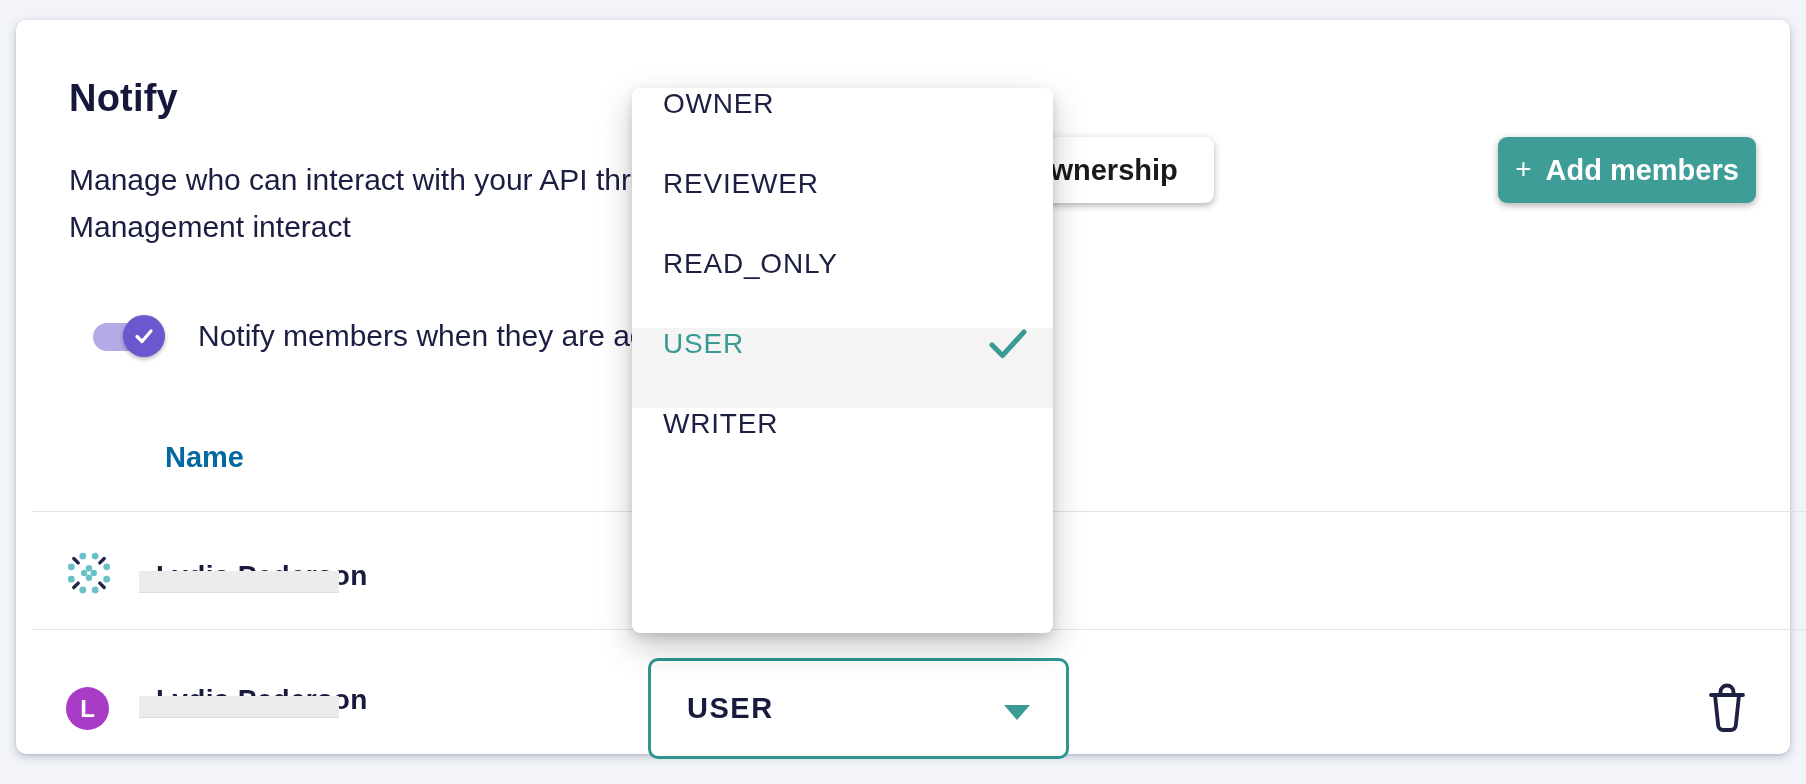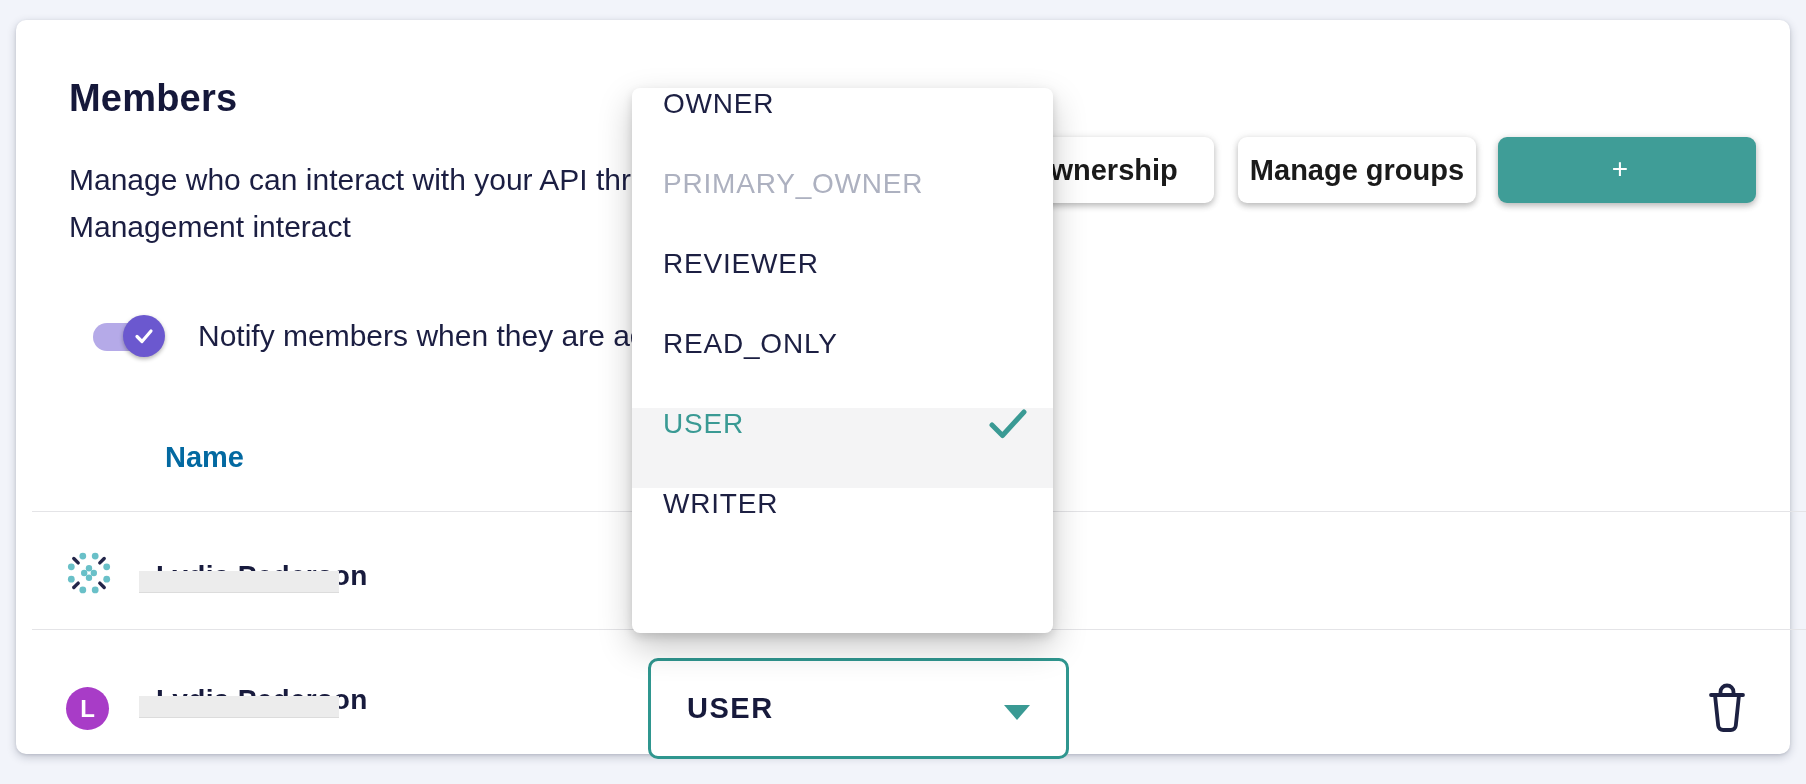--- a/index.html
+++ b/index.html
@@ -124,35 +124,33 @@
   }
   .role-option.disabled { color:#adb1c0; cursor:default; }
   .role-option.selected { background:#f4f4f5; color:#3a9a94; }
   .role-option .spacer { flex:1; }
 </style>
 </head>
 <body>
 
 <div class="card">
 
-  <div class="page-title">Members</div>
+  <div class="page-title">Notify</div>
 
   <div class="subtitle">
     <div>Manage who can interact with your API through the API</div>
     <div>Management interact</div>
   </div>
 
   <button class="btn btn-transfer">
     <span>Transfer ownership</span>
   </button>
-  <button class="btn btn-manage">
-    <span>Manage groups</span>
-  </button>
   <button class="btn btn-add">
     <span class="plus">+</span>
+    <span>Add members</span>
   </button>
 
   <div class="toggle">
     <div class="track"></div>
     <div class="thumb">
       <svg width="24" height="24" viewBox="0 0 24 24">
         <polyline points="5,12.5 10,17.5 19,7" fill="none" stroke="#ffffff" stroke-width="3.2" stroke-linecap="round" stroke-linejoin="round"></polyline>
       </svg>
     </div>
   </div>
@@ -207,23 +205,20 @@
     <span class="value">USER</span>
     <span class="arrow"></span>
   </div>
 
 </div>
 
 <div class="role-menu">
   <div class="role-option">
     <span>OWNER</span>
   </div>
-  <div class="role-option disabled">
-    <span>PRIMARY_OWNER</span>
-  </div>
   <div class="role-option">
     <span>REVIEWER</span>
   </div>
   <div class="role-option">
     <span>READ_ONLY</span>
   </div>
   <div class="role-option selected">
     <span>USER</span>
     <span class="spacer"></span>
     <svg width="38" height="32" viewBox="0 0 38 32">

